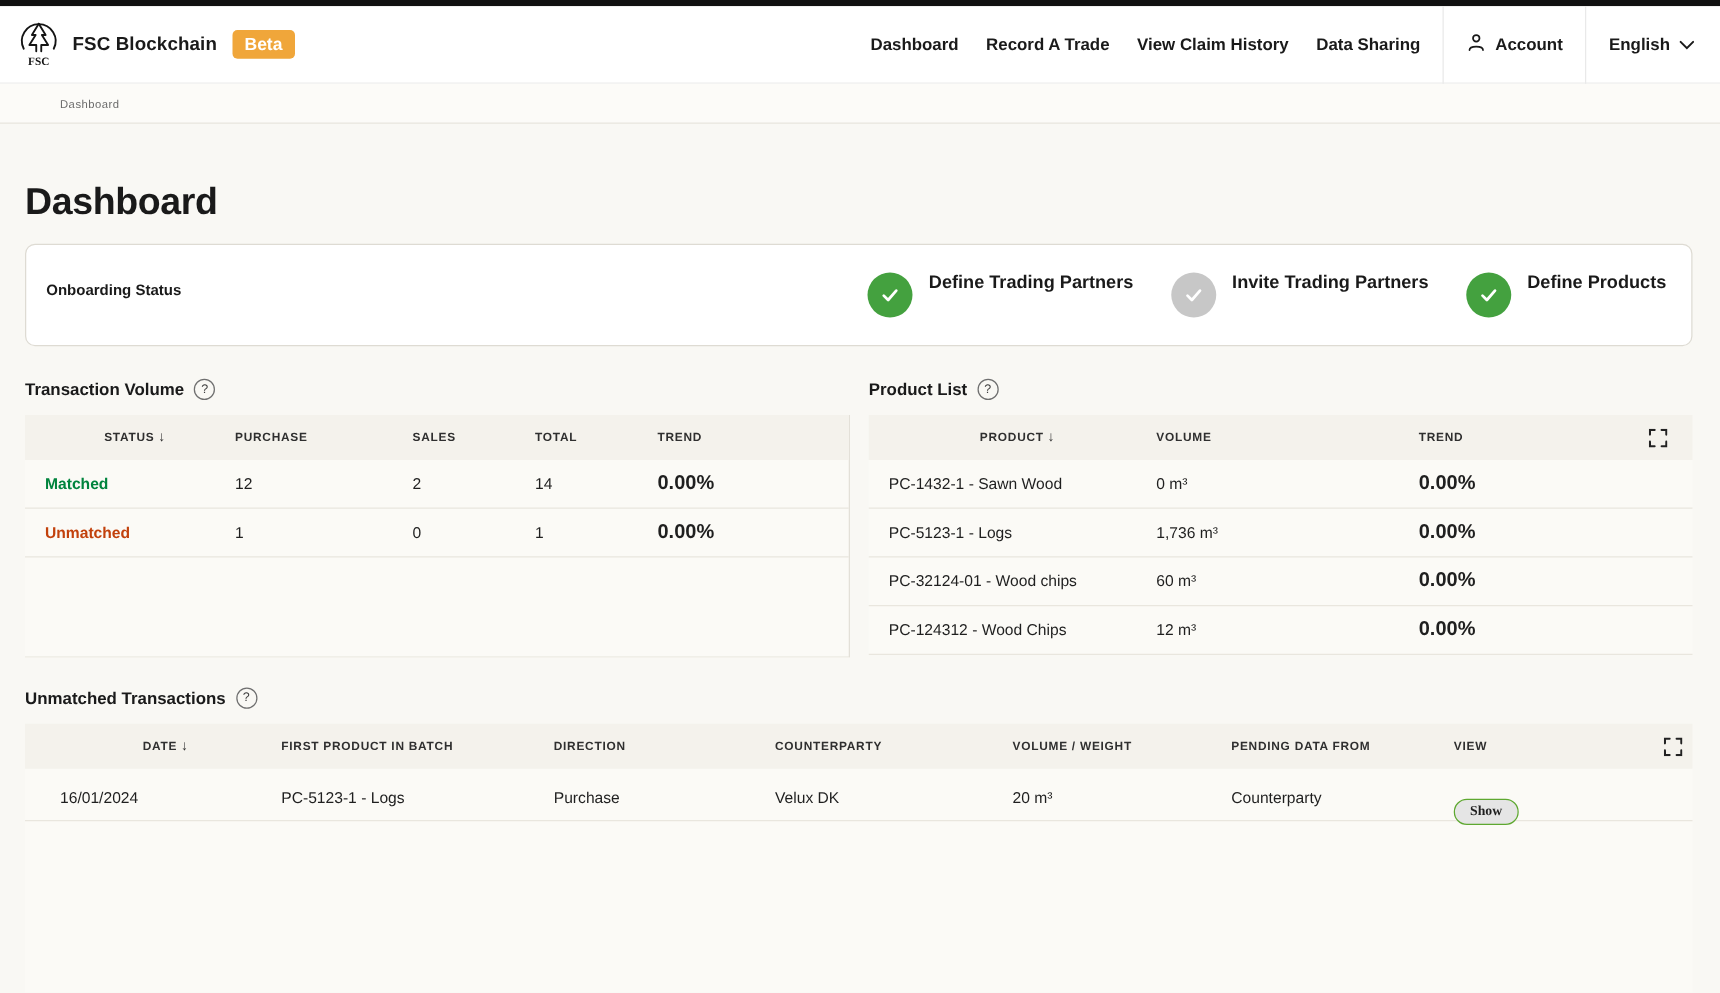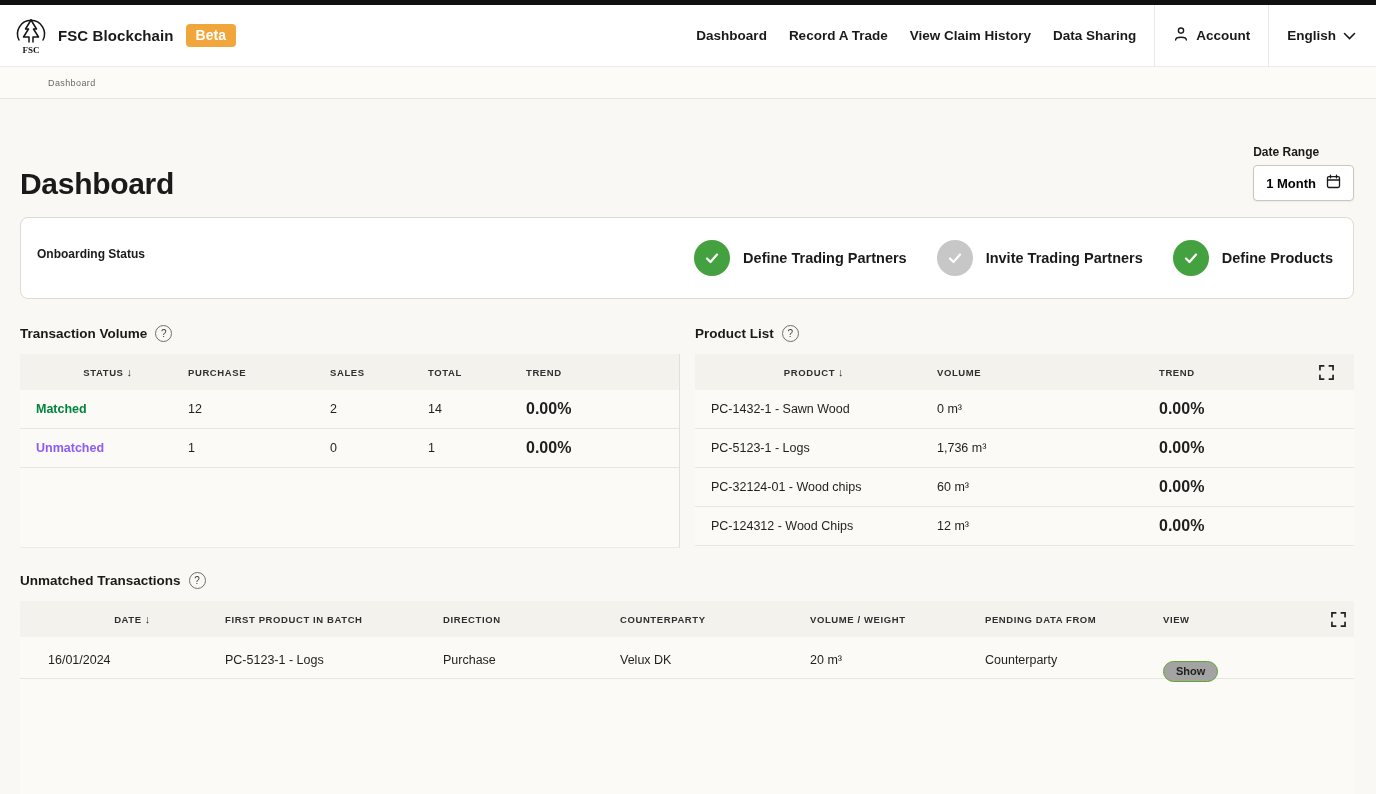--- a/index.html
+++ b/index.html
@@ -51,21 +51,21 @@
 
   
   .onboarding {
     margin-top: 16px; background: #fff; border: 1px solid #dedbd3; border-radius: 8px;
     padding: 14px 20px 14px 16px; display: flex; justify-content: space-between; align-items: center;
     min-height: 82px;
   }
   .ob-title { font-size: 12px; font-weight: 700; margin-bottom: 8px; }
   .ob-desc { font-size: 11px; line-height: 1.55; color: #2e2e2e; max-width: 272px; }
   .ob-steps { display: flex; align-items: center; gap: 30px; }
-  .ob-step { display: flex; align-items: center; gap: 13px; }
+  .ob-step { display: flex; gap: 13px; }
   .ob-step-label { font-size: 14.5px; font-weight: 700; white-space: nowrap; }
   .step-circle {
     width: 36px; height: 36px; border-radius: 50%;
     display: flex; align-items: center; justify-content: center; flex: none;
   }
   .step-circle.done { background: #44a13f; }
   .step-circle.pending { background: #c7c7c7; }
 
   
   .panel-title-row { display: flex; align-items: center; gap: 8px; margin-bottom: 12px; }
@@ -87,36 +87,36 @@
     font-size: 9.5px; font-weight: 700; letter-spacing: .6px; color: #2f2f2f;
   }
   .trow {
     display: grid; height: 39px; align-items: center;
     border-bottom: 1px solid #e9e6de; font-size: 12.5px; color: #1f1f1f;
   }
   .cell { padding-right: 8px; white-space: nowrap; }
   .th-sort { cursor: pointer; text-align: center; }
   .sort-arrow { font-weight: 400; font-size: 11px; margin-left: 3px; }
   .grid-tv { grid-template-columns: 168px 142px 98px 98px auto; }
-  .grid-pl { grid-template-columns: 230px 210px auto 48px; gap: 12px; }
+  .grid-pl { grid-template-columns: 230px 210px auto 48px; }
   .grid-ut { grid-template-columns: 205px 218px 177px 190px 175px 178px 168px auto; }
   .grid-tv .cell:first-child, .grid-pl .cell:first-child { padding-left: 16px; }
   .grid-ut .cell:first-child { padding-left: 28px; }
   .status-matched { color: #00843d; font-weight: 700; }
-  .status-unmatched { color: #8b5cf6; font-weight: 700; }
+  .status-unmatched { color: #c2410c; font-weight: 700; }
   .trend { font-weight: 700; font-size: 16px; }
   .expand-cell { display: flex; justify-content: flex-end; padding-right: 20px; }
   .expand-btn { background: none; border: none; cursor: pointer; display: flex; padding: 0; }
 
   
   .unmatched-section { margin-top: 24px; }
   .tbl-ut { min-height: 216px; }
   .show-btn {
-    border: 1.5px solid #5ea830; border-radius: 12px; background: #a3a3a3;
-    padding: 3px 12px 4px; font-family: Liberation Sans, sans-serif; font-size: 11px; font-weight: 600;
+    border: 1.5px solid #5ea830; border-radius: 12px; background: #e5e5e5;
+    padding: 3px 12px 4px; font-family: Liberation Serif, serif; font-size: 11px; font-weight: 600;
     color: #1f1f1f; cursor: pointer; margin-top: 24px;
   }
 </style>
 </head>
 <body>
 
 <div class="top-strip"></div>
 
 <header class="header">
   <div class="brand">
@@ -166,32 +166,20 @@
 </header>
 
 <div class="breadcrumb-bar">
   <span class="breadcrumb">Dashboard</span>
 </div>
 
 <main class="main">
 
   <div class="page-head">
     <h1 class="page-title">Dashboard</h1>
-    <div class="date-range">
-      <span class="date-range-label">Date Range</span>
-      <button class="date-range-btn">
-        <span>1 Month</span>
-        <span>
-          <svg width="15" height="15" viewBox="0 0 16 16" fill="none" stroke="#1a1a1a" stroke-width="1.4" stroke-linecap="round">
-            <rect x="1.6" y="2.8" width="12.8" height="11.6" rx="1.5"></rect>
-            <path d="M1.6 6.4 H14.4 M4.8 1.2 V4 M11.2 1.2 V4"></path>
-          </svg>
-        </span>
-      </button>
-    </div>
   </div>
 
   <section class="onboarding">
     <div>
       <div class="ob-title">Onboarding Status</div>
     </div>
     <div class="ob-steps">
       <div class="ob-step">
         <span class="step-circle done">
           <svg width="16" height="16" viewBox="0 0 16 16">

